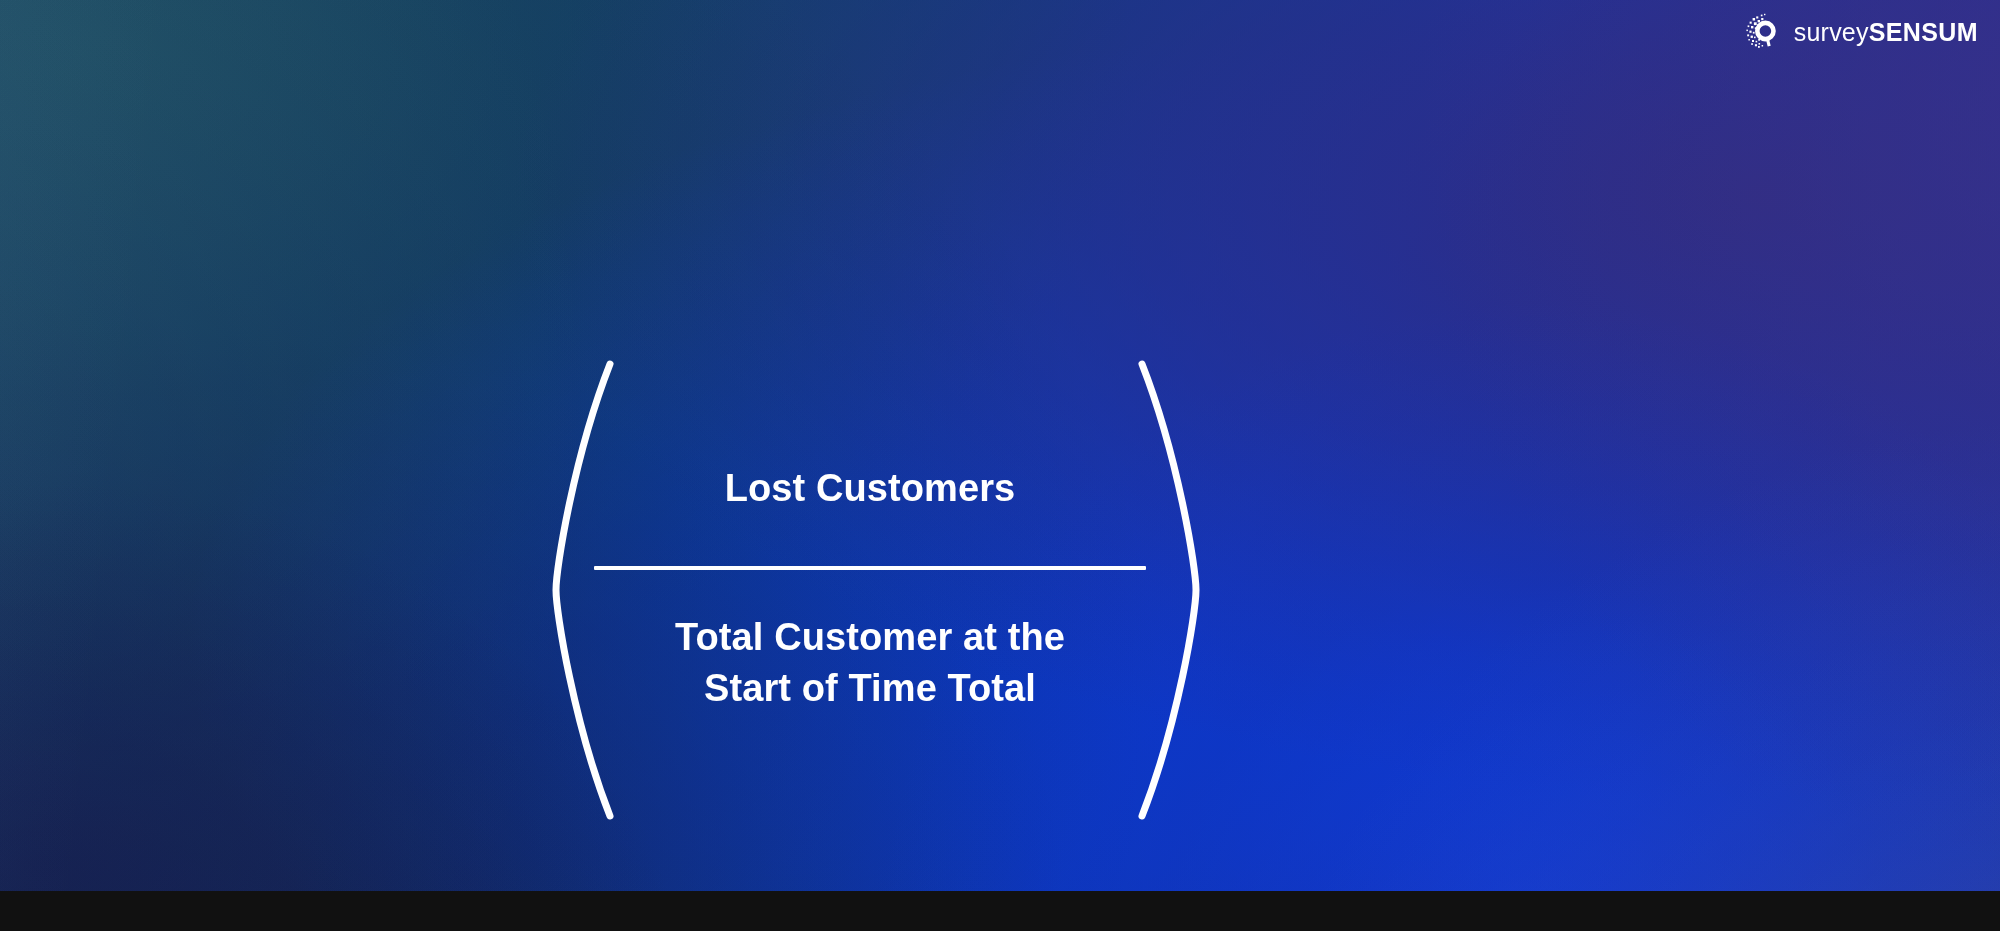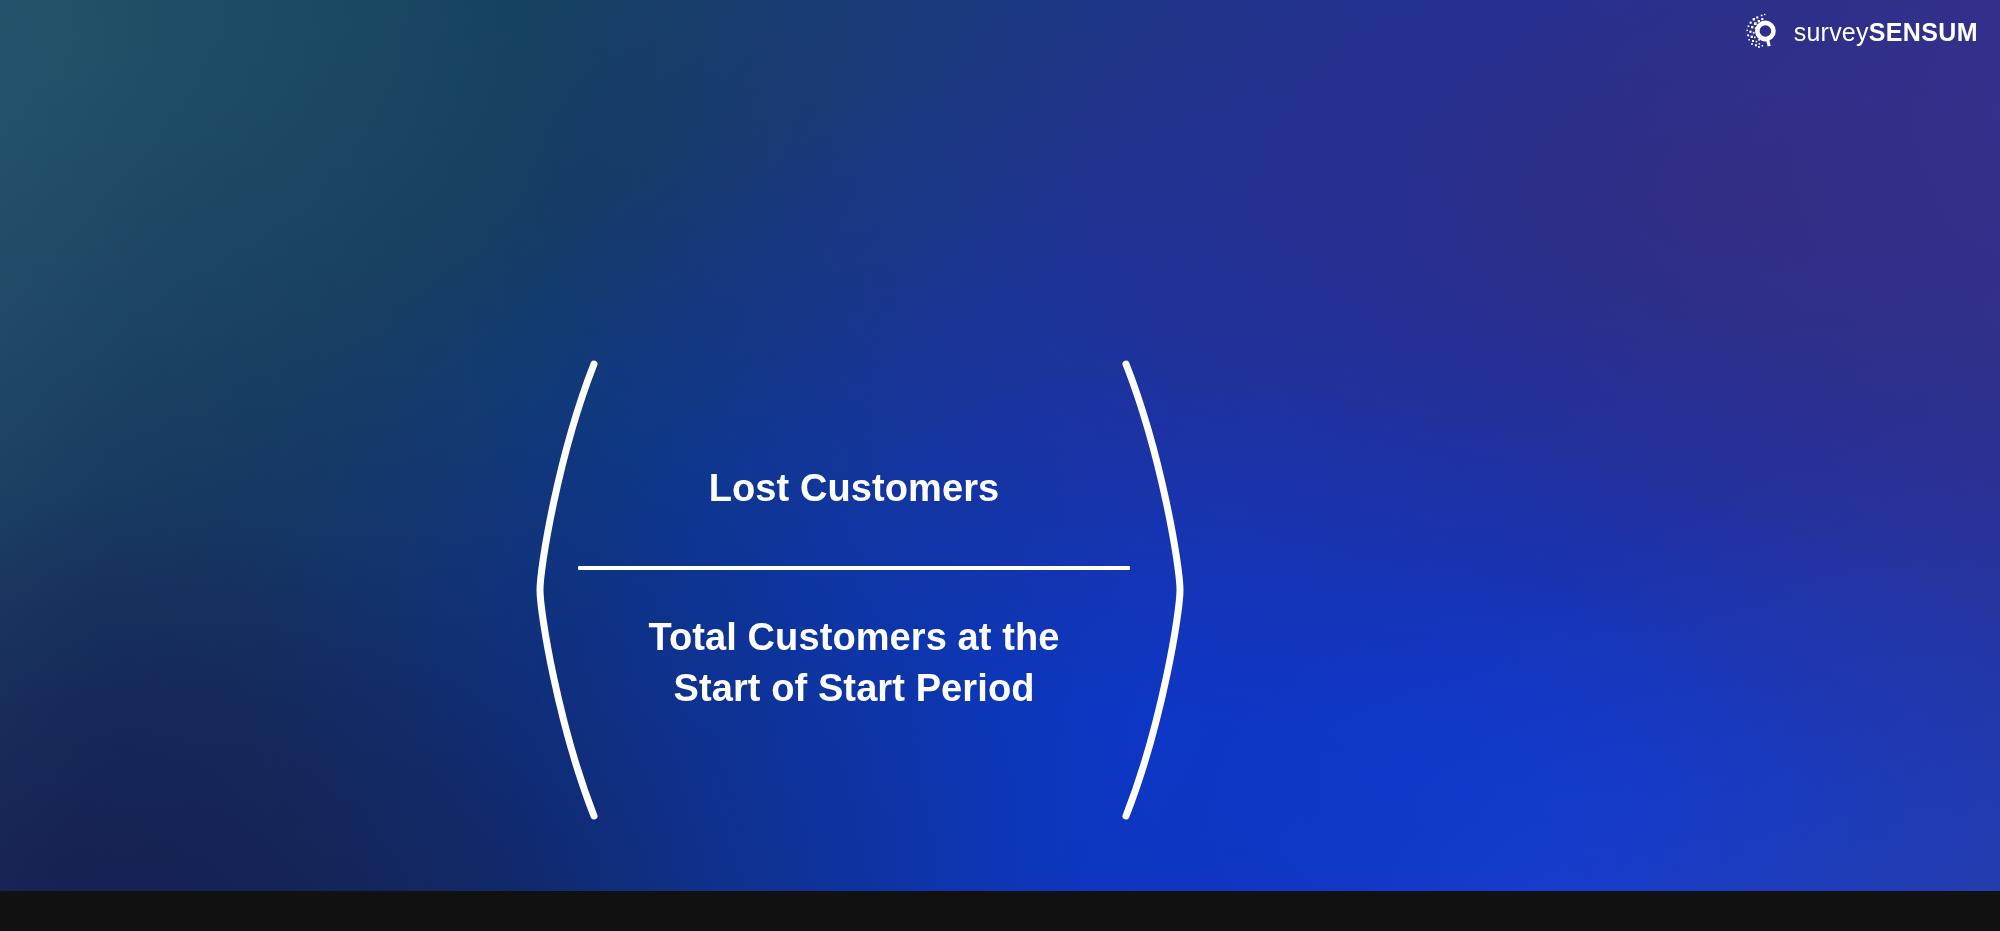--- a/index.html
+++ b/index.html
@@ -116,21 +116,21 @@
     font-size: 59px;
     font-weight: 700;
     letter-spacing: -0.4px;
     line-height: 1.08;
     white-space: nowrap;
   }
 
   
   .formula {
     position: absolute;
-    left: 524px;
+    left: 540px;
     top: 360px;
     width: 660px;
     height: 460px;
   }
   .paren {
     position: absolute;
     top: 0;
     width: 78px;
     height: 460px;
     overflow: visible;
@@ -260,22 +260,22 @@
     <div class="paren left">
       <svg viewBox="0 0 78 460" aria-hidden="true">
         <path d="M62 4 C 26 96, 8 208, 8 230 C 8 252, 26 364, 62 456" fill="none" stroke="#ffffff" stroke-width="7" stroke-linecap="round"></path>
       </svg>
     </div>
 
     <div class="fraction">
       <div class="numerator">Lost Customers</div>
       <div class="frac-bar"></div>
       <div class="denominator">
-        <span class="dl">Total Customers at the</span>
-        <span class="dl">Start of Start Period</span>
+        <span class="dl">Total Customer at the</span>
+        <span class="dl">Start of Time Total</span>
       </div>
     </div>
 
     <div class="paren right">
       <svg viewBox="0 0 78 460" aria-hidden="true">
         <path d="M16 4 C 52 96, 70 208, 70 230 C 70 252, 52 364, 16 456" fill="none" stroke="#ffffff" stroke-width="7" stroke-linecap="round"></path>
       </svg>
     </div>
   </div>
 

